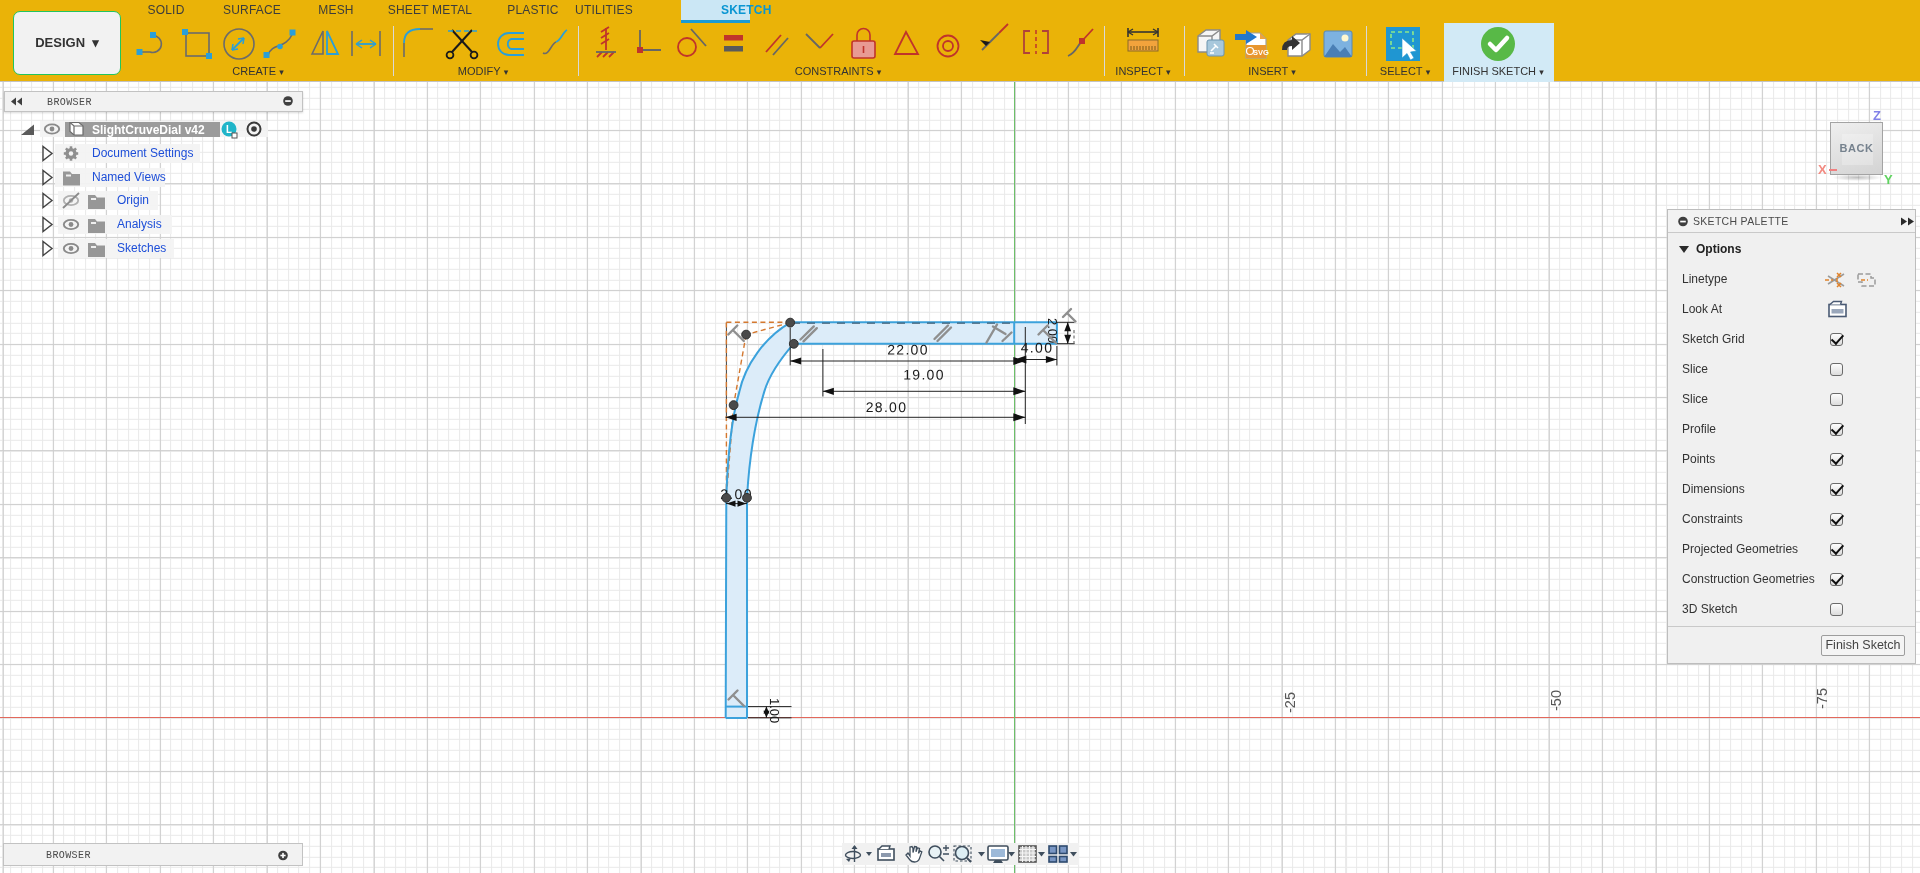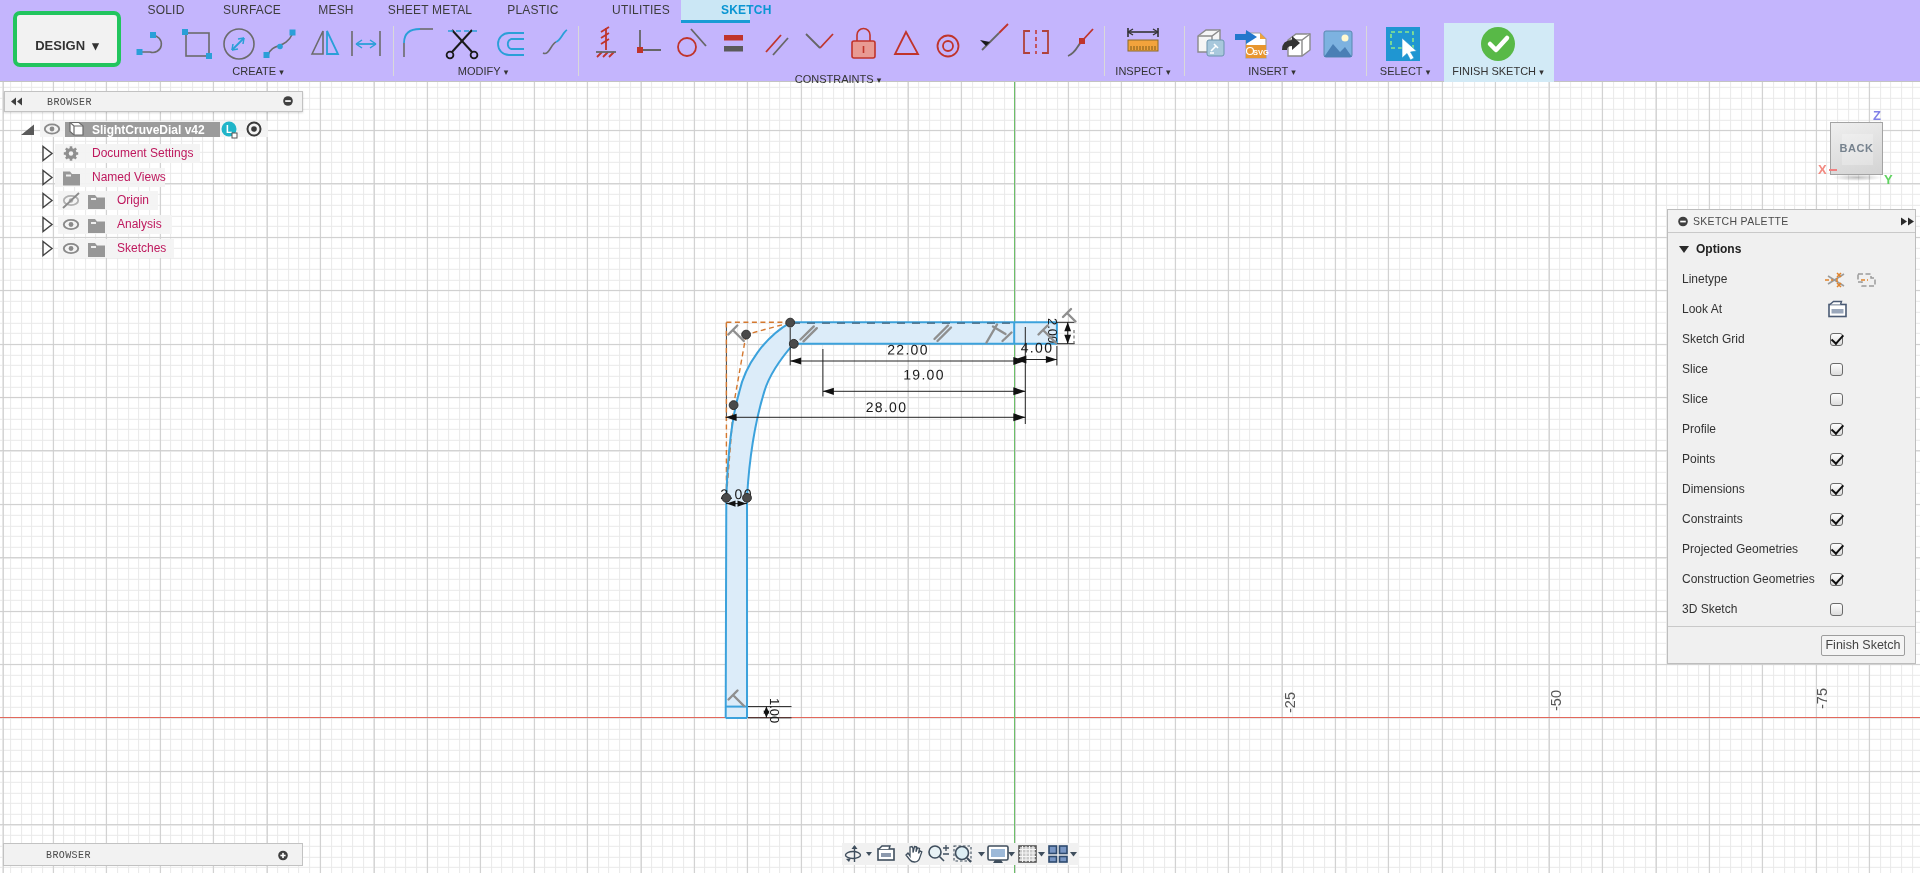--- a/index.html
+++ b/index.html
@@ -12,36 +12,36 @@
     repeating-linear-gradient(to right, #cdcdcd 0 1px, transparent 1px 53.42px),
     repeating-linear-gradient(to bottom, #cdcdcd 0 1px, transparent 1px 53.42px),
     repeating-linear-gradient(to right, #e9e9e9 0 1px, transparent 1px 10.684px),
     repeating-linear-gradient(to bottom, #e9e9e9 0 1px, transparent 1px 10.684px);
   background-position: 52.84px 23.14px, 52.84px 23.14px, 10.1px 1.8px, 10.1px 1.8px;
 }
 #xaxis { position:absolute; left:0; top:717px; width:1920px; height:1px; background:#e2685c; }
 #yaxis { position:absolute; left:1014px; top:82px; width:1px; height:791px; background:#6cc069; }
 .axlbl { position:absolute; color:#555; font-size:14.5px; line-height:15px; transform:rotate(-90deg); transform-origin:left bottom; white-space:nowrap; }
 
-#toolbar { position:absolute; left:0; top:0; width:1920px; height:82px; background:#c4b5fd; border-bottom:1px solid #c3c3c3; }
+#toolbar { position:absolute; left:0; top:0; width:1920px; height:82px; background:#eab308; border-bottom:1px solid #c3c3c3; }
 .tab { position:absolute; top:0; height:20px; line-height:21px; font-size:12px; color:#3c3c3c; text-align:center; letter-spacing:.2px; }
 #tab-sketch { background:#cbe7f5; color:#0a96d2; font-weight:bold;padding-left:40px; }
 #tab-sketch::after { content:""; position:absolute; left:0; right:0; bottom:-3px; height:3px; background:#189bd5; }
-#designBtn { position:absolute; left:13px; top:11px; width:108px; height:56px; background:#f2f2f2; border:4px solid #22c55e; border-radius:7px; font-size:13px; color:#333; text-align:center; line-height:62px; font-weight:bold; }
+#designBtn { position:absolute; left:13px; top:11px; width:108px; height:64px; background:#f2f2f2; border:1px solid #22c55e; border-radius:7px; font-size:13px; color:#333; text-align:center; line-height:62px; font-weight:bold; }
 .glabel { position:absolute; top:64px; height:15px; line-height:15px; font-size:11px; color:#333; text-align:center; white-space:nowrap; }
 .sep { position:absolute; top:26px; height:50px; width:1px; background:#d9d9d9; }
 #finishBlock { position:absolute; left:1444px; top:23px; width:110px; height:59px; background:#d2eaf6; }
 
 .phead { position:absolute; background:#f2f2f2; border:1px solid #c2c2c2; }
 #browserHead { left:4px; top:91px; width:299px; height:21px; box-shadow:0 1px 2px rgba(0,0,0,0.15); }
 #browserHead .t, #commentsBar .t { position:absolute; left:42px; top:0; height:21px; line-height:21px; font-size:10px; color:#4a4a4a; letter-spacing:.4px;font-family:Liberation Mono, monospace; }
 #commentsBar { left:3px; top:843px; width:300px; height:23px; }
 #commentsBar .t { height:23px; line-height:23px; }
 .trow { position:absolute; background:rgba(243,243,243,0.93); }
-.trow .txt { position:absolute; font-size:12px; color:#be185d; white-space:nowrap; }
+.trow .txt { position:absolute; font-size:12px; color:#1d4ed8; white-space:nowrap; }
 #navbar { position:absolute; left:842px; top:843px; width:237px; height:22px; background:#f1f1f1; }
 
 #palette { position:absolute; left:1667px; top:209px; width:249px; height:455px; background:#f0f0f0; border:1px solid #bdbdbd; }
 #palHead { position:absolute; left:0; top:0; width:100%; height:23px; background:#f2f2f2; border-bottom:1px solid #c9c9c9; }
 #palHead .t { position:absolute; left:25px; top:0; height:23px; line-height:23px; font-size:10.5px; color:#4a4a4a; letter-spacing:.3px; }
 .prow { position:absolute; left:14px; font-size:12px; color:#333; white-space:nowrap; }
 .cb { position:absolute; left:162px; width:13px; height:13px; border:1.5px solid #6a6a6a; border-radius:3px; background:linear-gradient(#fdfdfd,#dcdcdc); }
 .cb.on::after { content:""; position:absolute; left:2.5px; top:-2.5px; width:4.5px; height:10px; border-right:2.4px solid #0d0d0d; border-bottom:2.4px solid #0d0d0d; transform:rotate(42deg); }
 #finishSketchBtn { position:absolute; left:153px; top:425px; width:84px; height:21px; background:#f4f4f4; border:1px solid #9d9d9d; border-radius:2px; font-size:12.5px; color:#444; text-align:center; line-height:19px; }
 
@@ -151,21 +151,21 @@
       <circle cx="747" cy="497.8" r="4.4"></circle>
     </g>
   </svg>
 
   <div id="toolbar">
     <div class="tab" style="left:136px;width:60px;">SOLID</div>
     <div class="tab" style="left:217px;width:70px;">SURFACE</div>
     <div class="tab" style="left:311px;width:50px;">MESH</div>
     <div class="tab" style="left:380px;width:100px;">SHEET METAL</div>
     <div class="tab" style="left:503px;width:60px;">PLASTIC</div>
-    <div class="tab" style="left:606px;width:70px;">UTILITIES</div>
+    <div class="tab" style="left:569px;width:70px;">UTILITIES</div>
     <div class="tab" id="tab-sketch" style="left:681px;width:69px;">SKETCH</div>
     <div id="designBtn">DESIGN&nbsp;&nbsp;▾</div>
     <div id="finishBlock"></div>
     <div class="sep" style="left:393px;"></div>
     <div class="sep" style="left:578px;"></div>
     <div class="sep" style="left:1104px;"></div>
     <div class="sep" style="left:1184px;"></div>
     <div class="sep" style="left:1366px;"></div>
     <svg width="1920" height="82" style="position:absolute;left:0;top:0;">
 
@@ -300,21 +300,21 @@
 
       <rect x="1386" y="27" width="34" height="34" fill="#1f96d2"></rect>
       <rect x="1391" y="32" width="22" height="16" fill="none" stroke="#8ce88c" stroke-width="1.6" stroke-dasharray="4,3"></rect>
       <path d="M1402,38 L1402,58 L1407,53.5 L1410.5,60 L1414,58 L1410.5,52 L1416.5,51 Z" fill="#fff" stroke="#1f96d2" stroke-width="0.6"></path>
 
       <circle cx="1498" cy="44" r="17" fill="#58b947"></circle>
       <path d="M1490,44 L1496,50 L1507,38" stroke="#fff" stroke-width="4.5" fill="none" stroke-linecap="round" stroke-linejoin="round"></path>
     </svg>
     <div class="glabel" style="left:208px;width:100px;">CREATE&nbsp;<span style="font-size:9px;">▾</span></div>
     <div class="glabel" style="left:433px;width:100px;">MODIFY&nbsp;<span style="font-size:9px;">▾</span></div>
-    <div class="glabel" style="left:788px;width:100px;margin-top:8px;">CONSTRAINTS&nbsp;<span style="font-size:9px;">▾</span></div>
+    <div class="glabel" style="left:788px;width:100px;">CONSTRAINTS&nbsp;<span style="font-size:9px;">▾</span></div>
     <div class="glabel" style="left:1093px;width:100px;">INSPECT&nbsp;<span style="font-size:9px;">▾</span></div>
     <div class="glabel" style="left:1222px;width:100px;">INSERT&nbsp;<span style="font-size:9px;">▾</span></div>
     <div class="glabel" style="left:1355px;width:100px;">SELECT&nbsp;<span style="font-size:9px;">▾</span></div>
     <div class="glabel" style="left:1448px;width:100px;">FINISH SKETCH&nbsp;<span style="font-size:9px;">▾</span></div>
   </div>
 
   <div id="browser">
     <div id="browserHead" class="phead">
         <span class="t">BROWSER</span>
       </div>

